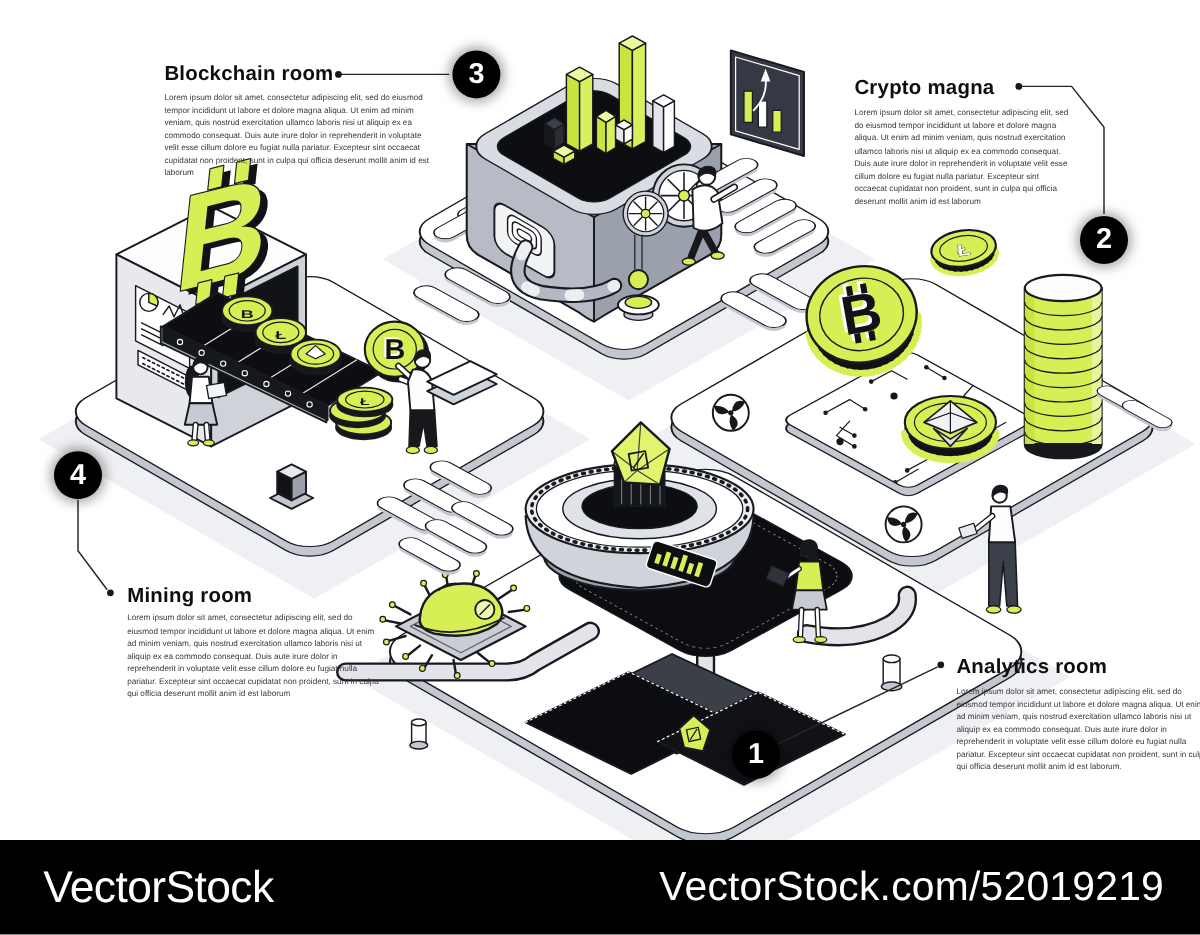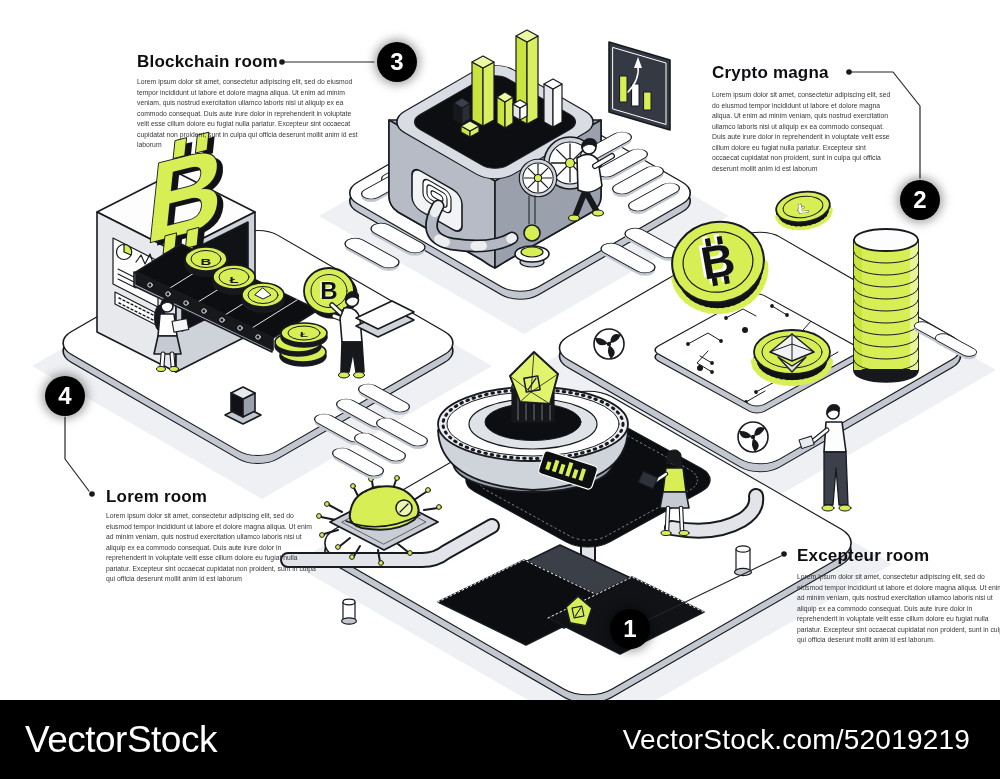--- a/index.html
+++ b/index.html
@@ -6,23 +6,23 @@
   #stage{position:relative;width:1000px;height:779px;background:#ffffff;overflow:hidden;
          font-family:"Liberation Sans",sans-serif;}
   #scene{position:absolute;left:0;top:0;}
   .title{position:absolute;font-weight:700;font-size:17px;color:#0d0e11;letter-spacing:.2px;white-space:nowrap;}
   .desc{position:absolute;font-size:6.8px;line-height:1.55;color:#38383c;text-align:left;}
   .badge{position:absolute;width:40px;height:40px;border-radius:50%;background:#000;color:#fff;
          display:flex;align-items:center;justify-content:center;font-size:24px;font-weight:700;
          box-shadow:0 0 10px 3px rgba(0,0,0,.35);}
   .footer{position:absolute;left:0;top:700px;width:1000px;height:79px;background:#000;
           display:flex;align-items:center;justify-content:space-between;box-sizing:border-box;
-          padding:0 30px 0 25px;}
+          padding:0 30px 0 36px;}
   .brand{color:#fff;font-size:37px;letter-spacing:-.5px;}
-  .watermark{color:#fff;font-size:28px;letter-spacing:.2px;}
+  .watermark{color:#fff;font-size:34px;letter-spacing:.2px;}
   .sym{font-family:"Liberation Sans",sans-serif;font-weight:bold;}
 </style>
 </head>
 <body>
 
 <div id="stage">
 
 <svg id="scene" width="1000" height="700" viewBox="0 0 1000 700">
   <defs>
     <g id="pill">
@@ -607,24 +607,24 @@
   </g>
   </g>
 </svg>
 
 <div class="title" style="left:137px;top:52px;">Blockchain room</div>
 <div class="desc" style="left:137px;top:77px;width:222px;">Lorem ipsum dolor sit amet, consectetur adipiscing elit, sed do eiusmod tempor incididunt ut labore et dolore magna aliqua. Ut enim ad minim veniam, quis nostrud exercitation ullamco laboris nisi ut aliquip ex ea commodo consequat. Duis aute irure dolor in reprehenderit in voluptate velit esse cillum dolore eu fugiat nulla pariatur. Excepteur sint occaecat cupidatat non proident, sunt in culpa qui officia deserunt mollit anim id est laborum</div>
 
 <div class="title" style="left:712px;top:63px;">Crypto magna</div>
 <div class="desc" style="left:712px;top:90px;width:182px;">Lorem ipsum dolor sit amet, consectetur adipiscing elit, sed do eiusmod tempor incididunt ut labore et dolore magna aliqua. Ut enim ad minim veniam, quis nostrud exercitation ullamco laboris nisi ut aliquip ex ea commodo consequat. Duis aute irure dolor in reprehenderit in voluptate velit esse cillum dolore eu fugiat nulla pariatur. Excepteur sint occaecat cupidatat non proident, sunt in culpa qui officia deserunt mollit anim id est laborum</div>
 
-<div class="title" style="left:106px;top:487px;">Lorem room</div>
+<div class="title" style="left:106px;top:487px;">Mining room</div>
 <div class="desc" style="left:106px;top:511px;width:215px;">Lorem ipsum dolor sit amet, consectetur adipiscing elit, sed do eiusmod tempor incididunt ut labore et dolore magna aliqua. Ut enim ad minim veniam, quis nostrud exercitation ullamco laboris nisi ut aliquip ex ea commodo consequat. Duis aute irure dolor in reprehenderit in voluptate velit esse cillum dolore eu fugiat nulla pariatur. Excepteur sint occaecat cupidatat non proident, sunt in culpa qui officia deserunt mollit anim id est laborum</div>
 
-<div class="title" style="left:797px;top:546px;">Excepteur room</div>
+<div class="title" style="left:797px;top:546px;">Analytics room</div>
 <div class="desc" style="left:797px;top:572px;width:215px;">Lorem ipsum dolor sit amet, consectetur adipiscing elit, sed do eiusmod tempor incididunt ut labore et dolore magna aliqua. Ut enim ad minim veniam, quis nostrud exercitation ullamco laboris nisi ut aliquip ex ea commodo consequat. Duis aute irure dolor in reprehenderit in voluptate velit esse cillum dolore eu fugiat nulla pariatur. Excepteur sint occaecat cupidatat non proident, sunt in culpa qui officia deserunt mollit anim id est laborum.</div>
 
 <div class="badge" style="left:377px;top:42px;">3</div>
 <div class="badge" style="left:900px;top:180px;">2</div>
 <div class="badge" style="left:45px;top:376px;">4</div>
 <div class="badge" style="left:610px;top:609px;">1</div>
 
 <div class="footer">
   <span class="brand">VectorStock</span>
   <span class="watermark">VectorStock.com/52019219</span>

